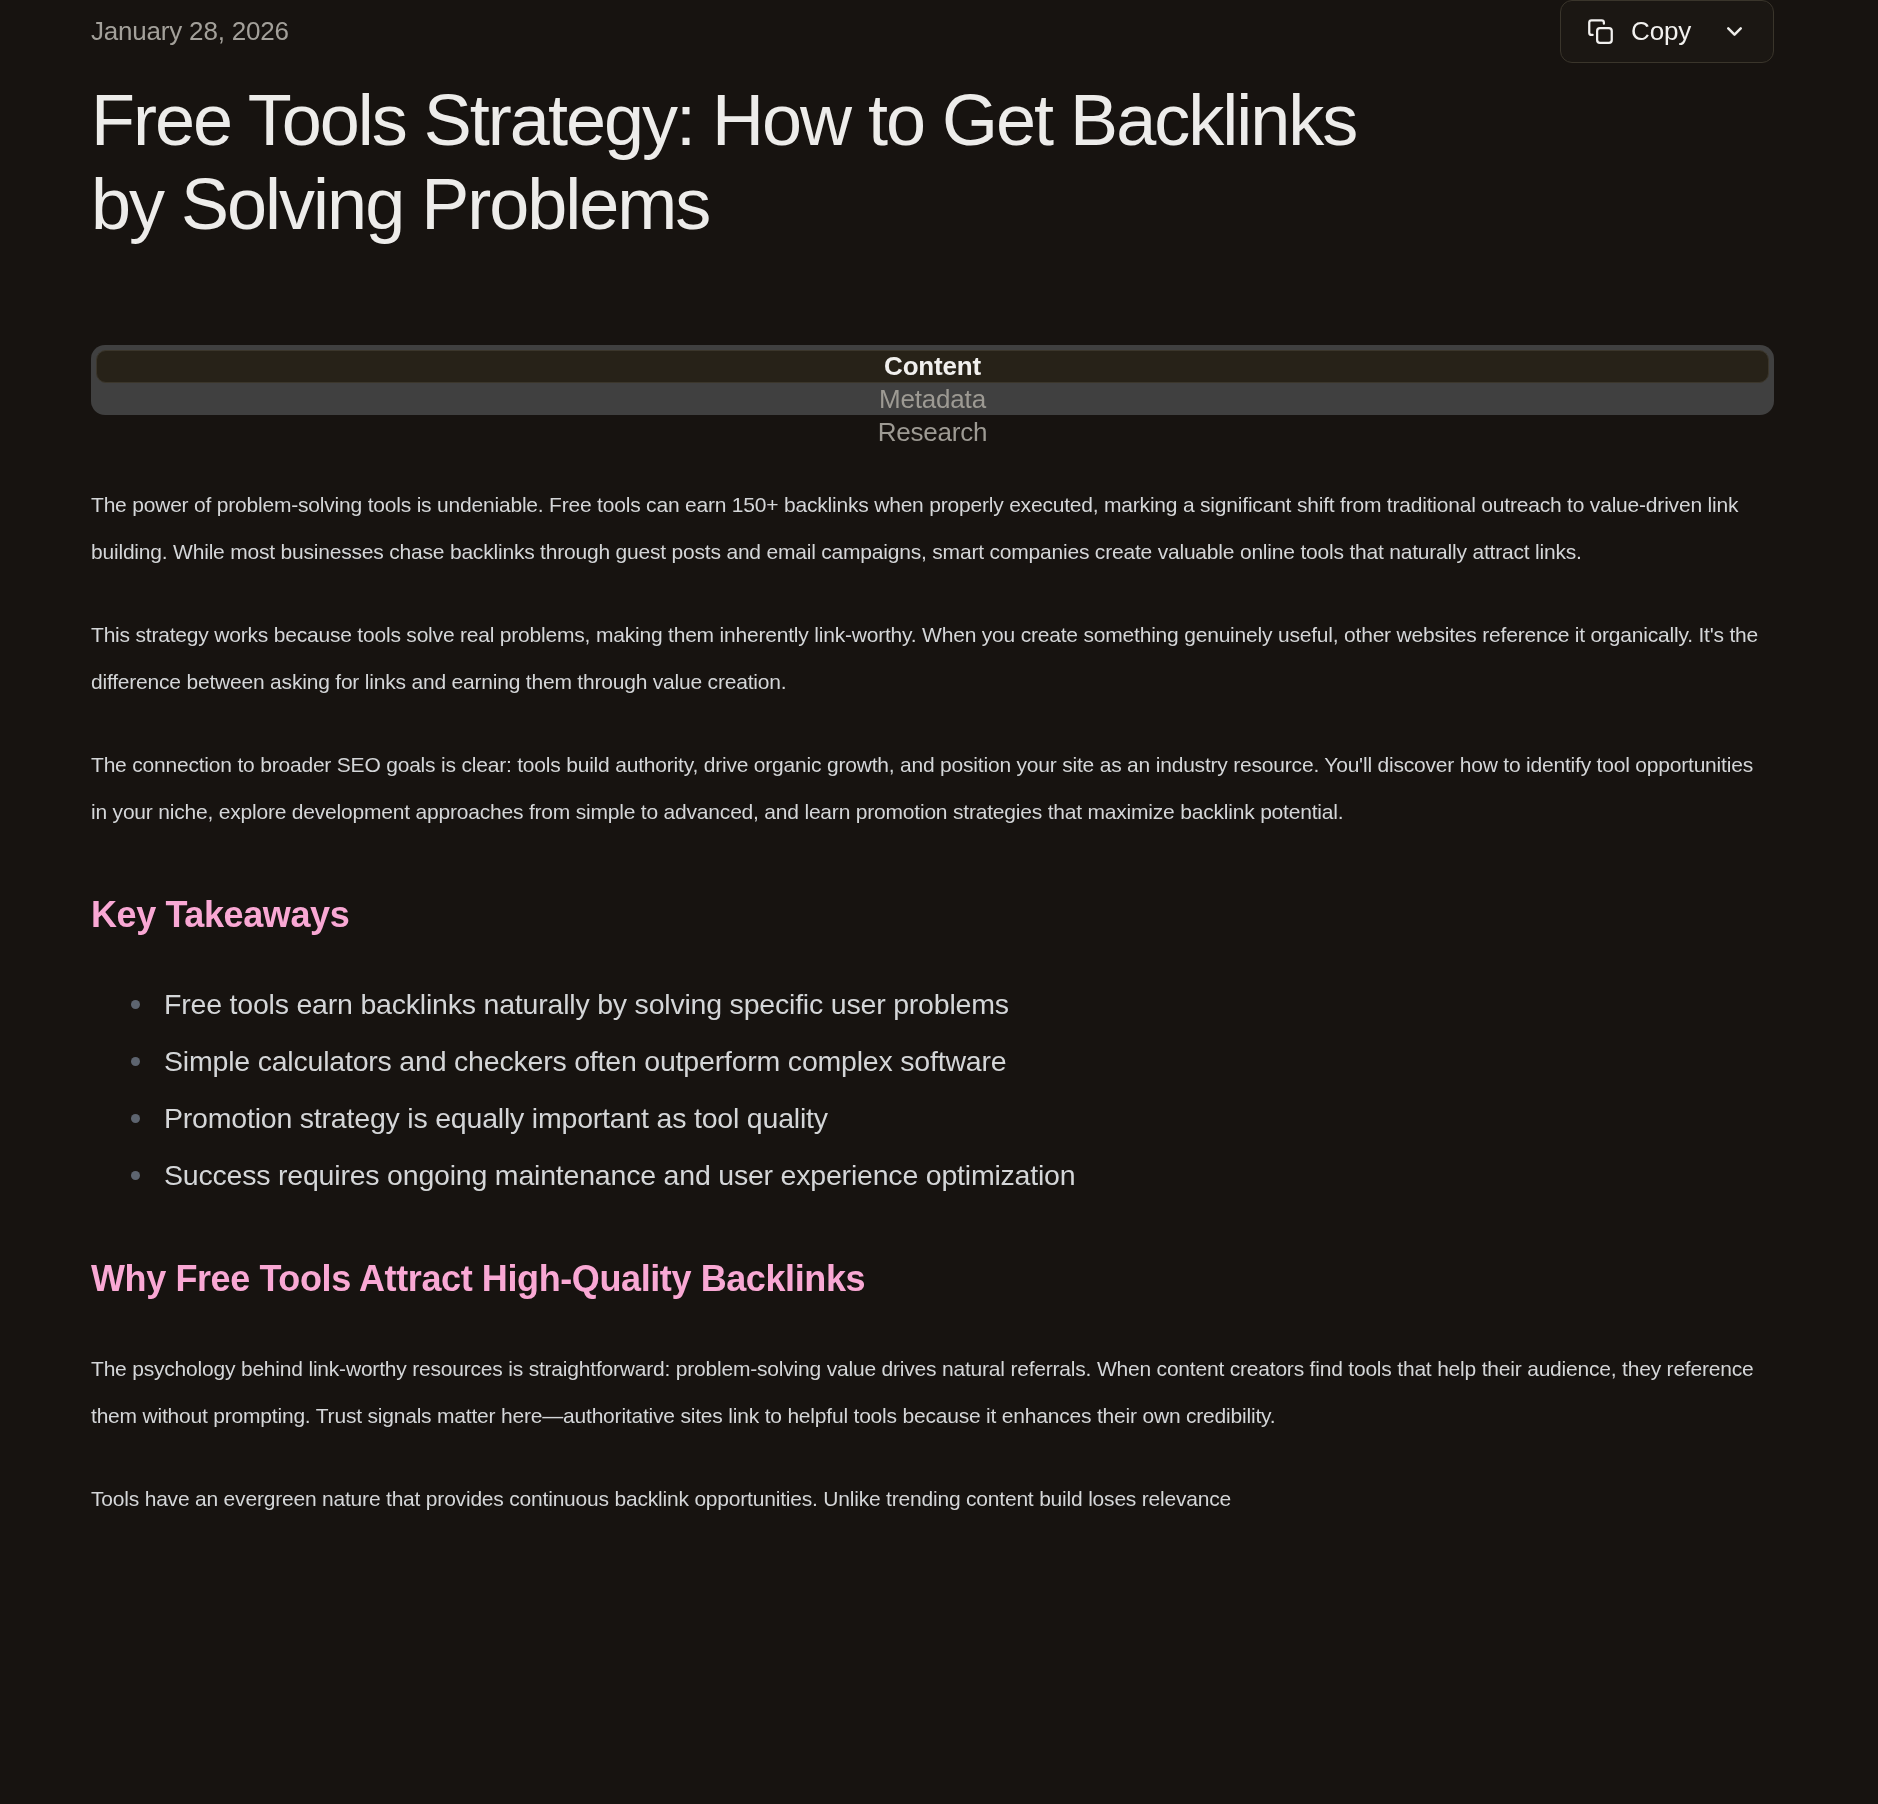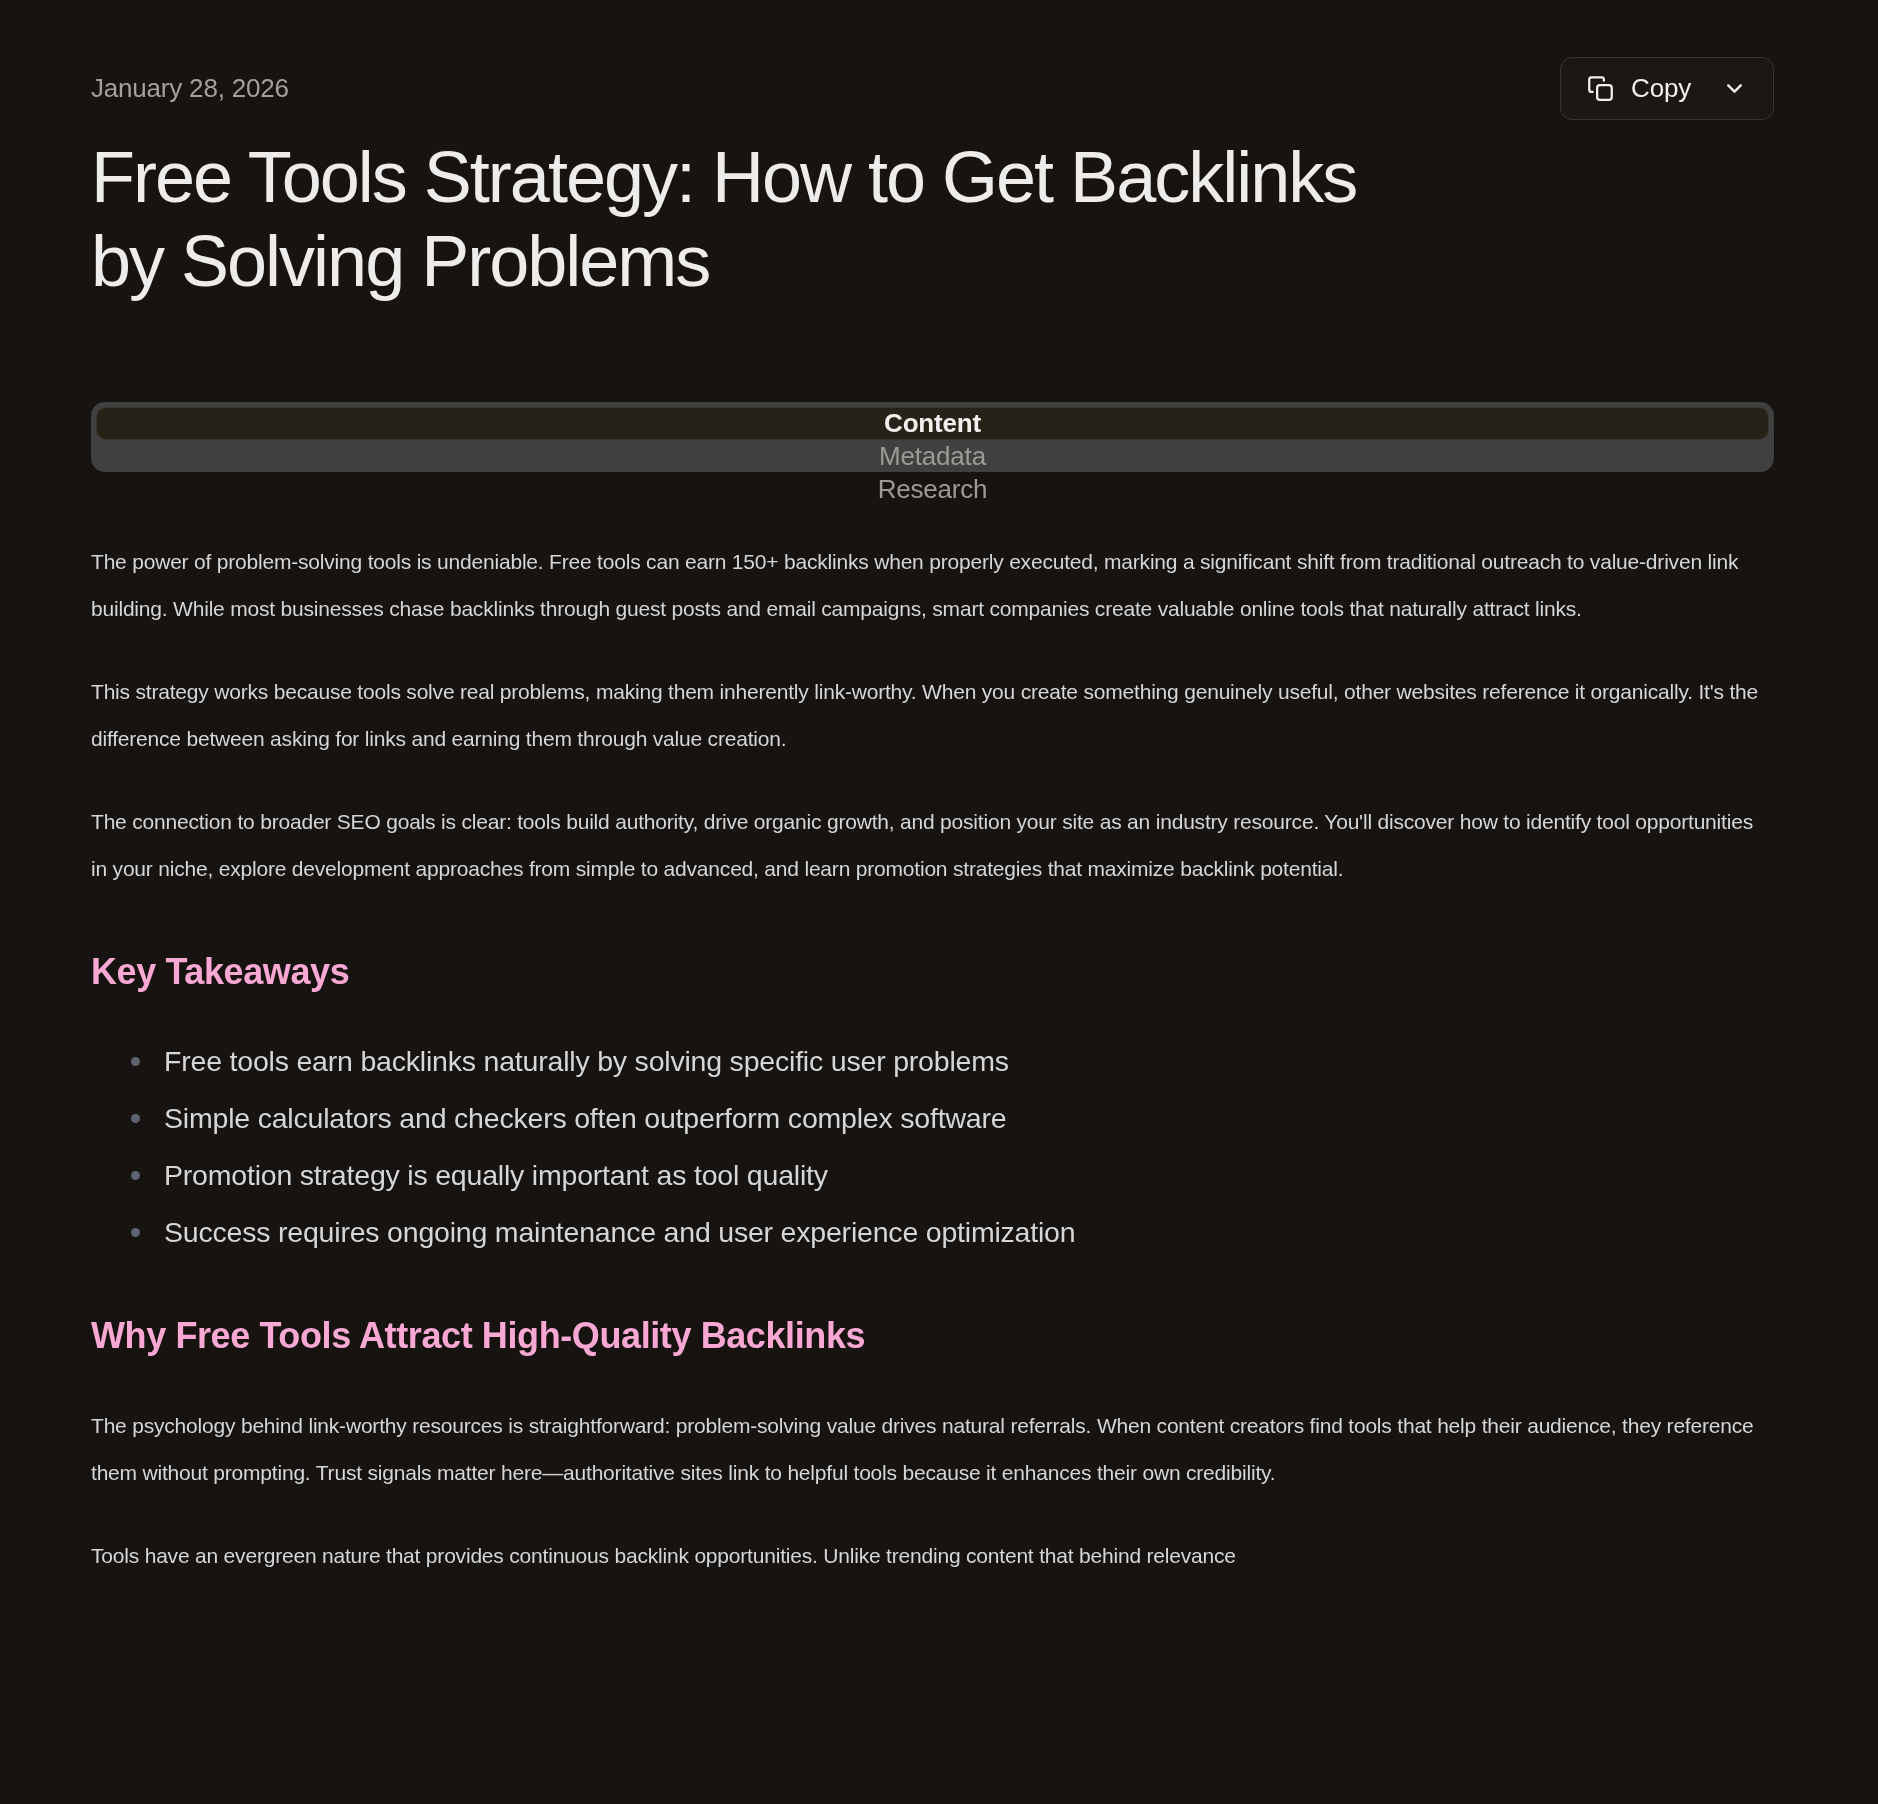--- a/index.html
+++ b/index.html
@@ -9,21 +9,20 @@
     overflow: hidden;
     font-family: "Liberation Sans", sans-serif;
     -webkit-font-smoothing: antialiased;
   }
   .container {
     padding: 0 104px 0 91px;
     width: 100%;
   }
   
   .topbar {
-    padding-top: 57px;
     display: flex;
     justify-content: space-between;
     align-items: center;
   }
   .date {
     font-size: 26px;
     color: #a3a09a;
     letter-spacing: -0.2px;
   }
   .copy-btn {
@@ -164,16 +163,16 @@
     <h2>Key Takeaways</h2>
     <ul>
       <li>Free tools earn backlinks naturally by solving specific user problems</li>
       <li>Simple calculators and checkers often outperform complex software</li>
       <li>Promotion strategy is equally important as tool quality</li>
       <li>Success requires ongoing maintenance and user experience optimization</li>
     </ul>
 
     <h2>Why Free Tools Attract High-Quality Backlinks</h2>
     <p>The psychology behind link-worthy resources is straightforward: problem-solving value drives natural referrals. When content creators find tools that help their audience, they reference them without prompting. Trust signals matter here—authoritative sites link to helpful tools because it enhances their own credibility.</p>
-    <p>Tools have an evergreen nature that provides continuous backlink opportunities. Unlike trending content that behind relevance</p>
+    <p>Tools have an evergreen nature that provides continuous backlink opportunities. Unlike trending content build loses relevance</p>
   </div>
 
 </div>
 
 </body></html>

